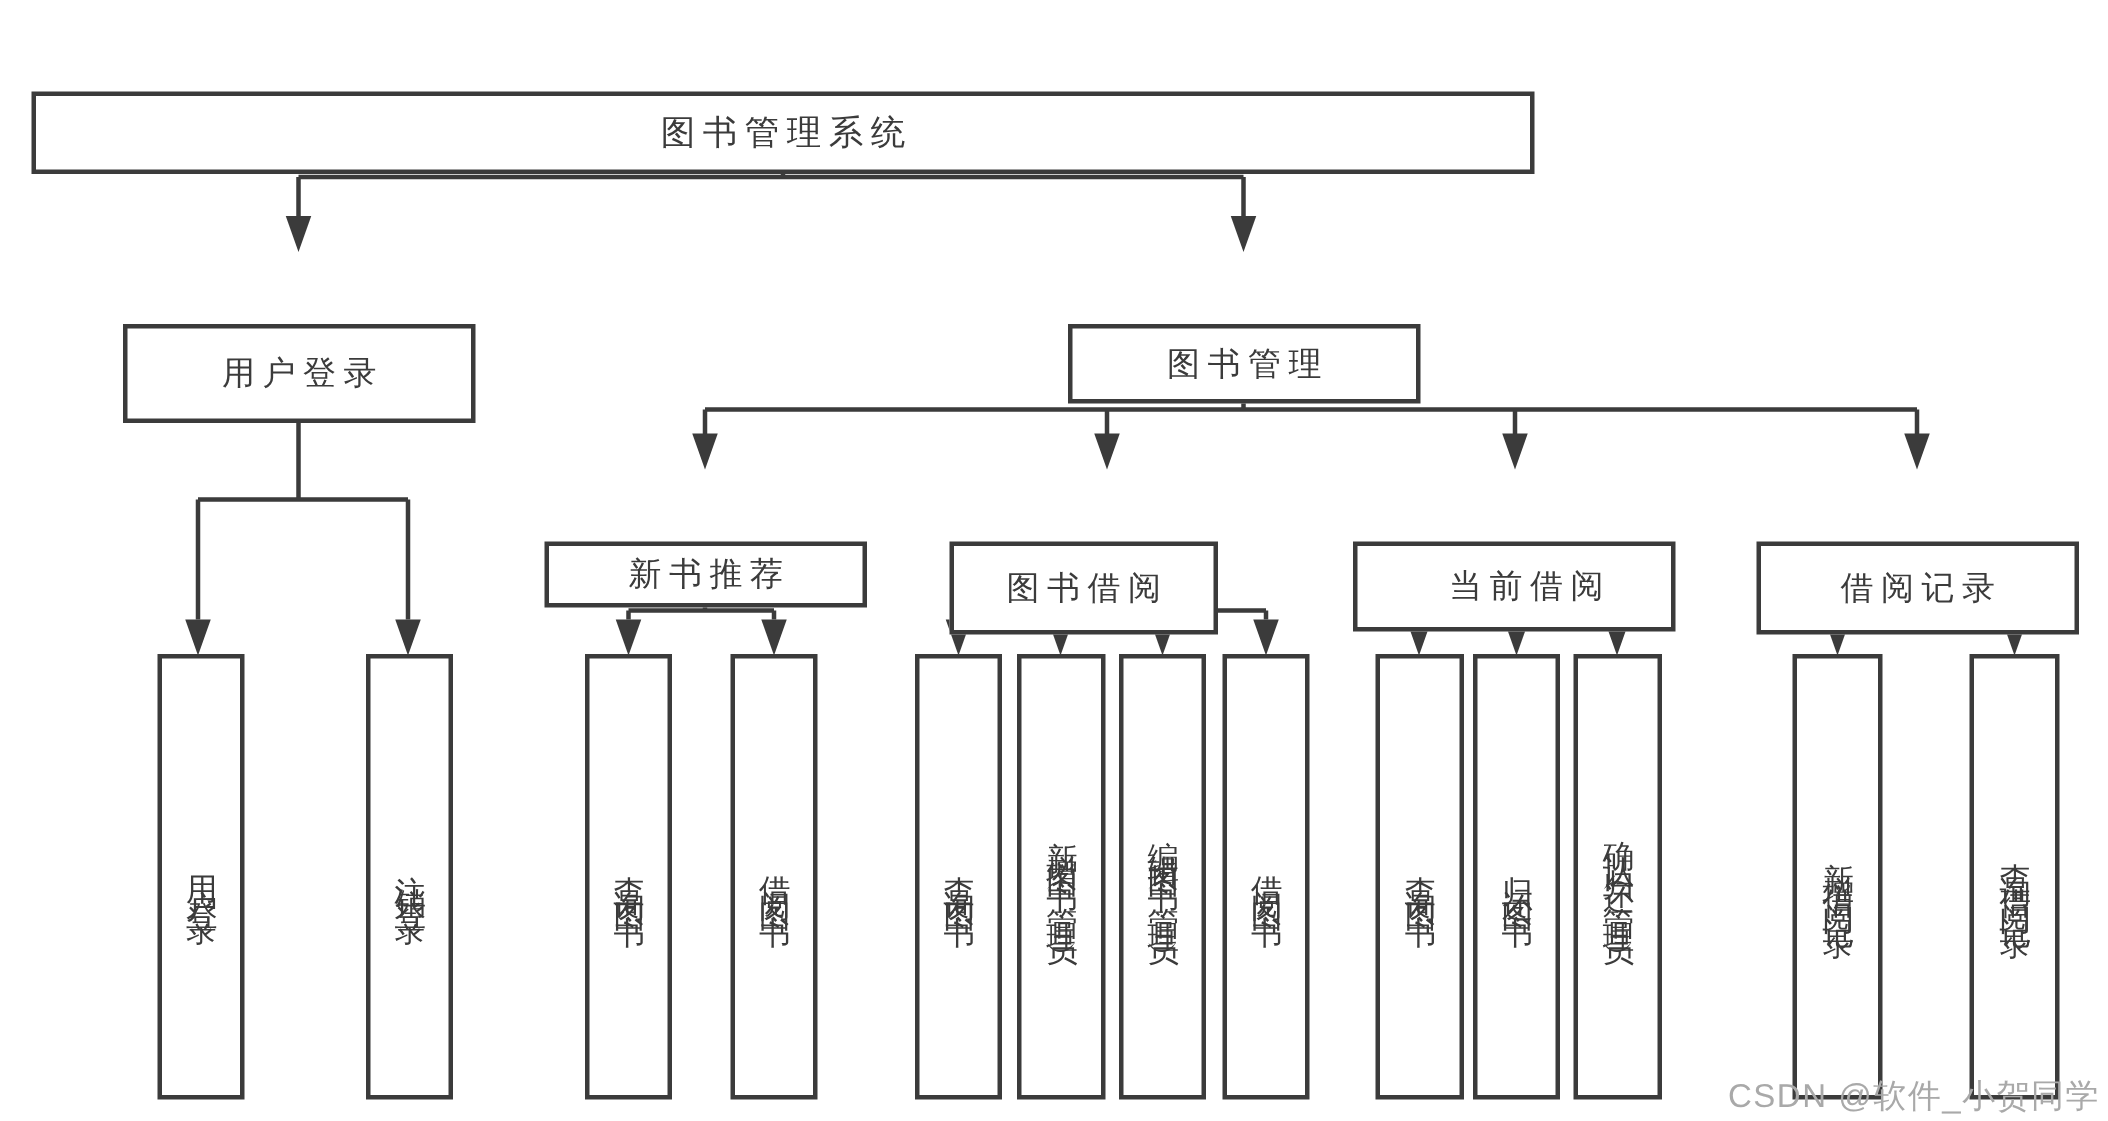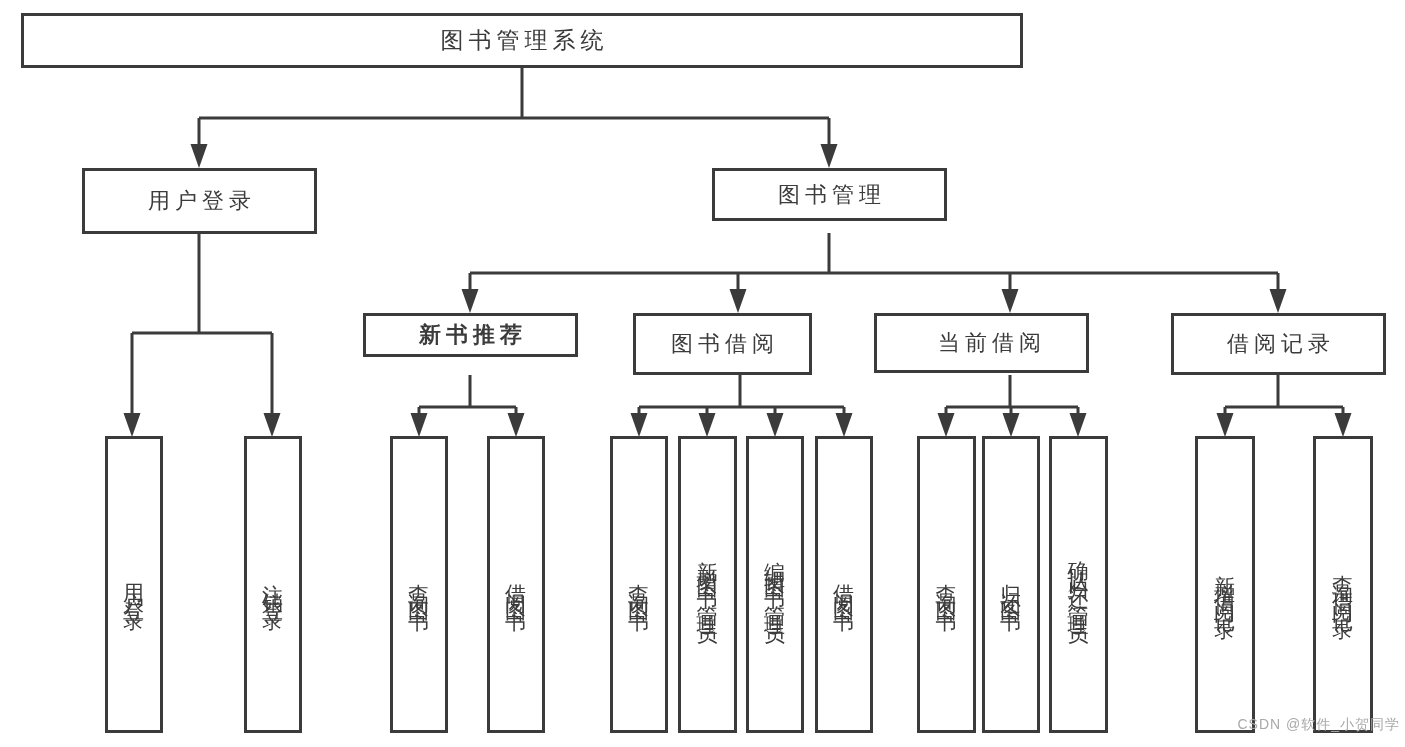--- a/index.html
+++ b/index.html
@@ -10,47 +10,47 @@
     font-family:"Liberation Sans","DejaVu Sans",sans-serif;
     color:#3b3b3b;
     overflow:hidden;
   }
   .lines{position:absolute;left:0;top:0;width:1405px;height:747px;}
   .node{
     position:absolute;
     box-sizing:border-box;
     border:3px solid #3b3b3b;
     background:#ffffff;
-    display:flex;align-items:center;justify-content:center;
+    display:flex;align-items:center;justify-content:center;margin-top:48px;
   }
   .hlabel{
     font-size:22px;letter-spacing:5px;line-height:1;
     white-space:nowrap;text-indent:5px;
   }
   .root-box{left:21px;top:13px;width:1002px;height:55px;}
   .root-box .hlabel{font-size:23px;}
   .l2-a{left:82px;top:168px;width:235px;height:66px;}
   .l2-b{left:712px;top:168px;width:235px;height:53px;}
-  .l3-1{left:363px;top:313px;width:215px;height:44px;font-weight:bold;}
+  .l3-1{left:363px;top:313px;width:215px;height:44px;}
   .l3-2{left:633px;top:313px;width:179px;height:62px;}
-  .l3-3{left:874px;top:313px;width:215px;height:60px;padding-left:16px;}
+  .l3-3{left:902px;top:313px;width:215px;height:60px;padding-left:16px;}
   .l3-4{left:1171px;top:313px;width:215px;height:62px;}
   .leaf{
     position:absolute;top:436px;height:297px;
     box-sizing:border-box;border:3px solid #3b3b3b;background:#ffffff;
     display:flex;align-items:center;justify-content:center;
   }
   .vtext{
     writing-mode:vertical-rl;text-orientation:mixed;
     font-size:21px;letter-spacing:9px;line-height:1;
     white-space:nowrap;
   }
   .watermark{
     position:absolute;right:5px;top:716px;
-    font-size:14px;letter-spacing:1px;
+    font-size:22px;letter-spacing:1px;
     color:#a9a9a9;white-space:nowrap;
   }
 </style>
 </head>
 <body>
 
 <div class="canvas">
 
   <svg class="lines" viewBox="0 0 1405 747" xmlns="http://www.w3.org/2000/svg">
     <g stroke="#3b3b3b" stroke-width="3" fill="none">

